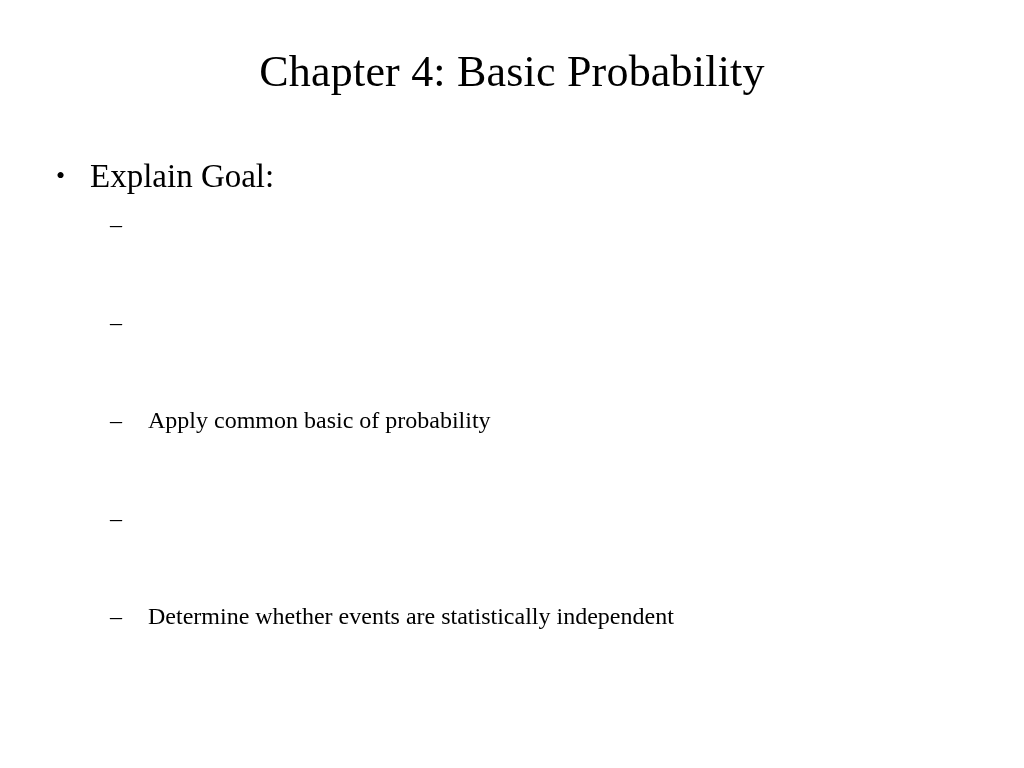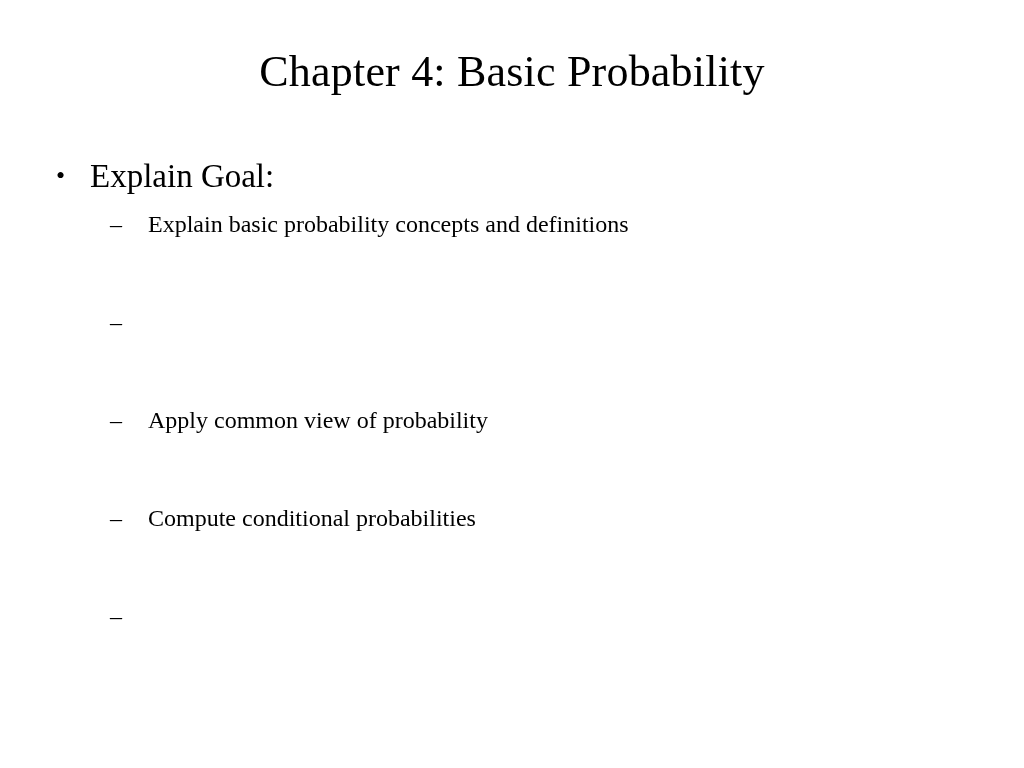--- a/index.html
+++ b/index.html
@@ -86,36 +86,35 @@
 
     <div class="lvl1">
       <span class="bullet">•</span>
       <span class="text">Explain Goal:</span>
     </div>
 
     <div class="sublist">
 
       <div class="lvl2">
         <span class="dash">–</span>
-        <span class="text">Explain basic probability concepts and definitions</span>
       </div>
 
       <div class="lvl2">
         <span class="dash">–</span>
       </div>
 
       <div class="lvl2">
         <span class="dash">–</span>
-        <span class="text">Apply common view of probability</span>
+        <span class="text">Apply common basic of probability</span>
       </div>
 
       <div class="lvl2">
         <span class="dash">–</span>
-        <span class="text">Compute conditional probabilities</span>
       </div>
 
       <div class="lvl2">
         <span class="dash">–</span>
+        <span class="text">Determine whether events are statistically independent</span>
       </div>
 
     </div>
   </div>
 </div>
 
 </body></html>

